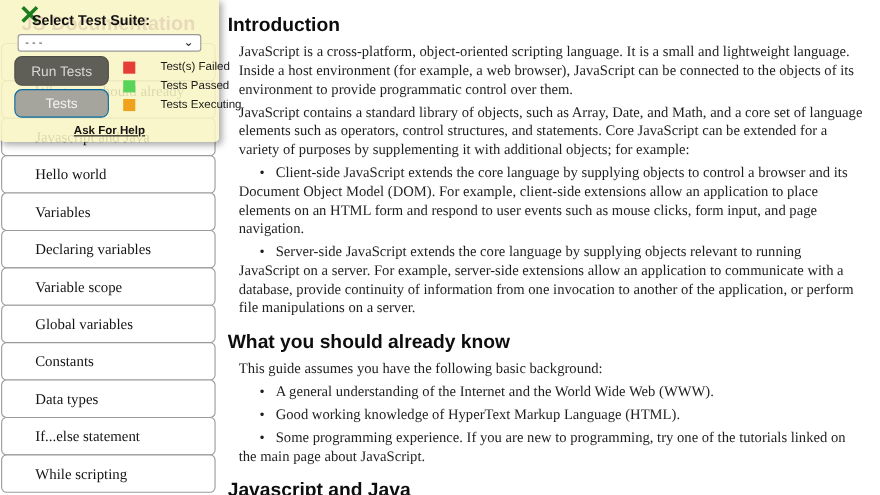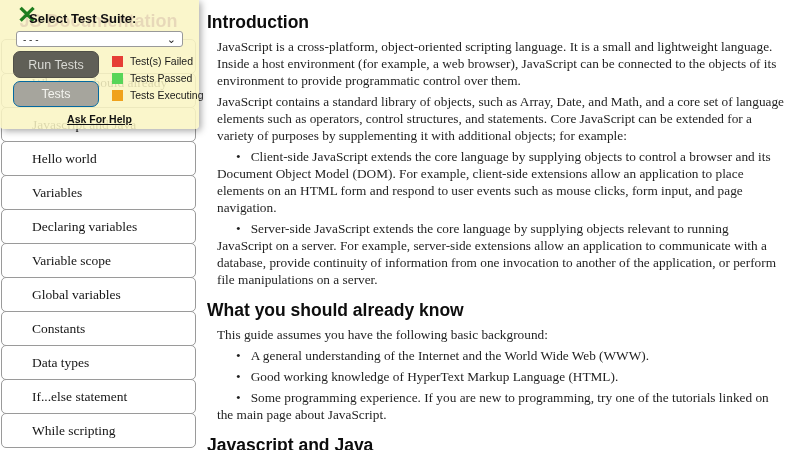--- a/index.html
+++ b/index.html
@@ -32,21 +32,21 @@
              font-size: 13px; font-weight: bold; color: #111; }
   .select { position: absolute; left: 16px; top: 31px; width: 167px; height: 16px; background: #fff;
             border: 1px solid #999; border-radius: 3px; display: flex; align-items: center;
             justify-content: space-between; padding: 0 6px; font-size: 10px; color: #333; cursor: pointer; }
   .chev { font-size: 11px; color: #222; line-height: 10px; }
   .btn { position: absolute; left: 13px; width: 86px; display: flex; align-items: center; justify-content: center;
          font-size: 12.5px; border-radius: 7px; cursor: pointer; }
   .btn.run { top: 51px; height: 27px; background: #605f57; color: #d9d9d4; border: 1px solid #504f48; }
   .btn.tests { top: 81px; height: 26px; background: #a6a59d; color: #f3f3ee; border: 1px solid #0369a1; }
   .legend { position: absolute; left: 112px; top: 55px; display: flex; flex-direction: column; gap: 5px; }
-  .legend-row { display: flex; align-items: center; gap: 7px; font-size: 10.5px; color: #1a1a1a; white-space: nowrap; }
+  .legend-row { display: flex; align-items: center; gap: 23px; font-size: 10.5px; color: #1a1a1a; white-space: nowrap; }
   .sq { width: 11px; height: 11px; flex: 0 0 11px; }
   .sq0 { background: #e63e36; }
   .sq1 { background: #58d558; }
   .sq2 { background: #f0a21c; }
   .help { position: absolute; bottom: 4px; left: 0; right: 0; text-align: center; font-size: 10.5px;
           font-weight: bold; color: #111; text-decoration: underline; cursor: pointer; }
 </style>
 </head>
 <body>
 

